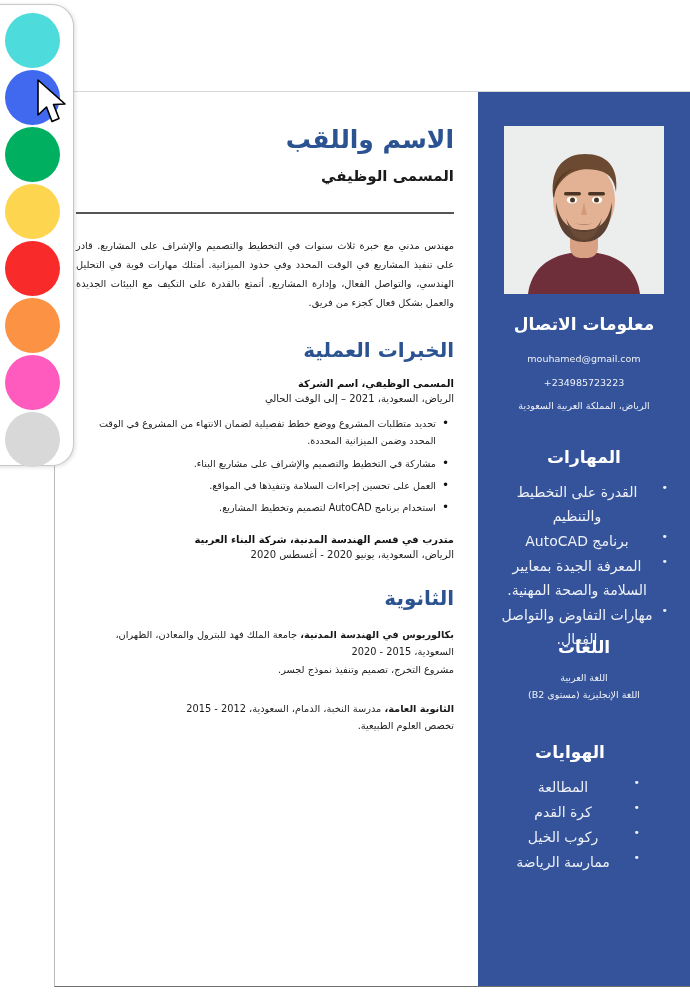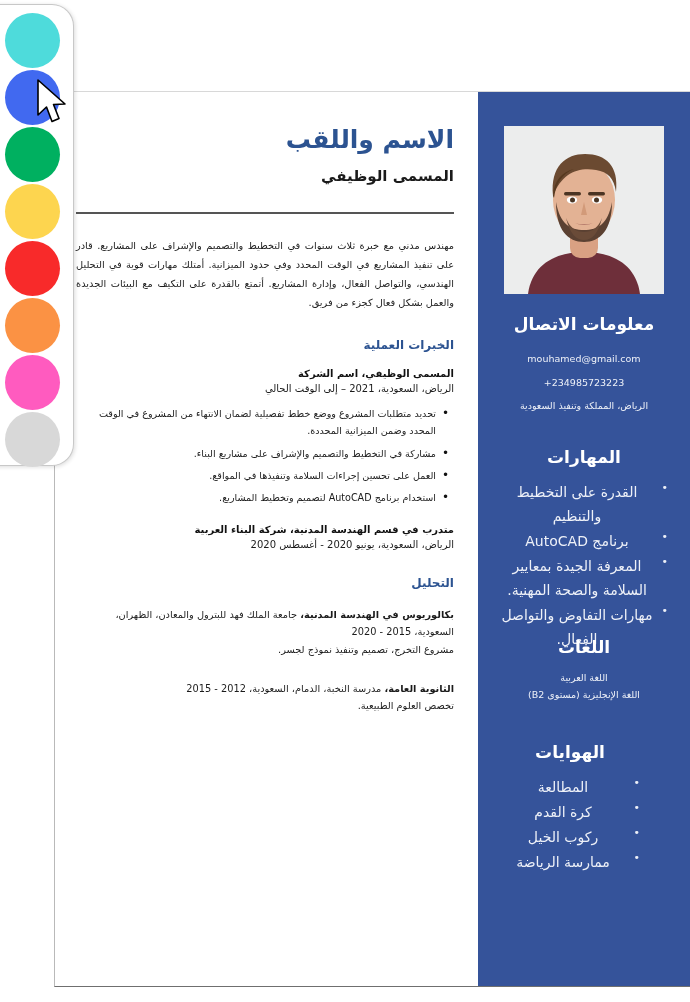--- a/index.html
+++ b/index.html
@@ -131,21 +131,21 @@
 
   #summary {
     margin-top: 22px;
     font-size: 9.8px;
     line-height: 1.95;
     text-align: justify;
     color: #1b1b1b;
   }
 
   .sec-h {
-    font-size: 12px;
+    font-size: 20px;
     font-weight: bold;
     color: #2C5391;
     margin-top: 26px;
     margin-bottom: 16px;
   }
 
   .entry-title { font-size: 10px; font-weight: bold; color: #111; margin-bottom: 4px; }
   .entry-meta  { font-size: 10px; color: #1b1b1b; margin-bottom: 11px; }
 
   .main-ul { list-style: none; padding: 0 18px 0 0; }
@@ -238,21 +238,21 @@
 
           <path d="M71 97 Q80 101 89 97 Q80 100 71 97 Z" fill="#8C4A47"></path>
         </svg>
       </div>
 
       <section id="contact-section" class="side-block">
         <h2 class="side-h">معلومات الاتصال</h2>
         <div id="contact-lines">
           <div class="cl">mouhamed@gmail.com</div>
           <div class="cl">+234985723223</div>
-          <div class="cl rtl">الرياض، المملكة وتنفيذ السعودية</div>
+          <div class="cl rtl">الرياض، المملكة العربية السعودية</div>
         </div>
       </section>
 
       <section id="skills-section" class="side-block">
         <h2 class="side-h">المهارات</h2>
         <ul class="side-ul">
           <li>القدرة على التخطيط والتنظيم</li>
           <li>برنامج AutoCAD</li>
           <li>المعرفة الجيدة بمعايير السلامة والصحة المهنية.</li>
           <li>مهارات التفاوض والتواصل الفعال.</li>
@@ -296,21 +296,21 @@
           <li>العمل على تحسين إجراءات السلامة وتنفيذها في المواقع.</li>
           <li>استخدام برنامج AutoCAD لتصميم وتخطيط المشاريع.</li>
         </ul>
       </div>
 
       <div style="margin-top:18px">
         <div class="entry-title">متدرب في قسم الهندسة المدنية، شركة البناء العربية</div>
         <div class="entry-meta">الرياض، السعودية، يونيو 2020 - أغسطس 2020</div>
       </div>
 
-      <h2 class="sec-h" style="color: rgb(44, 83, 145);">التحليل</h2>
+      <h2 class="sec-h" style="color: rgb(44, 83, 145);">الثانوية</h2>
 
       <div class="edu-block">
         <div class="edu-line">
           <b>بكالوريوس في الهندسة المدنية،</b><span> جامعة الملك فهد للبترول والمعادن، الظهران، السعودية، 2015 - 2020</span>
         </div>
         <div class="edu-line">مشروع التخرج، تصميم وتنفيذ نموذج لجسر.</div>
       </div>
 
       <div class="edu-block" style="margin-top:22px">
         <div class="edu-line">

